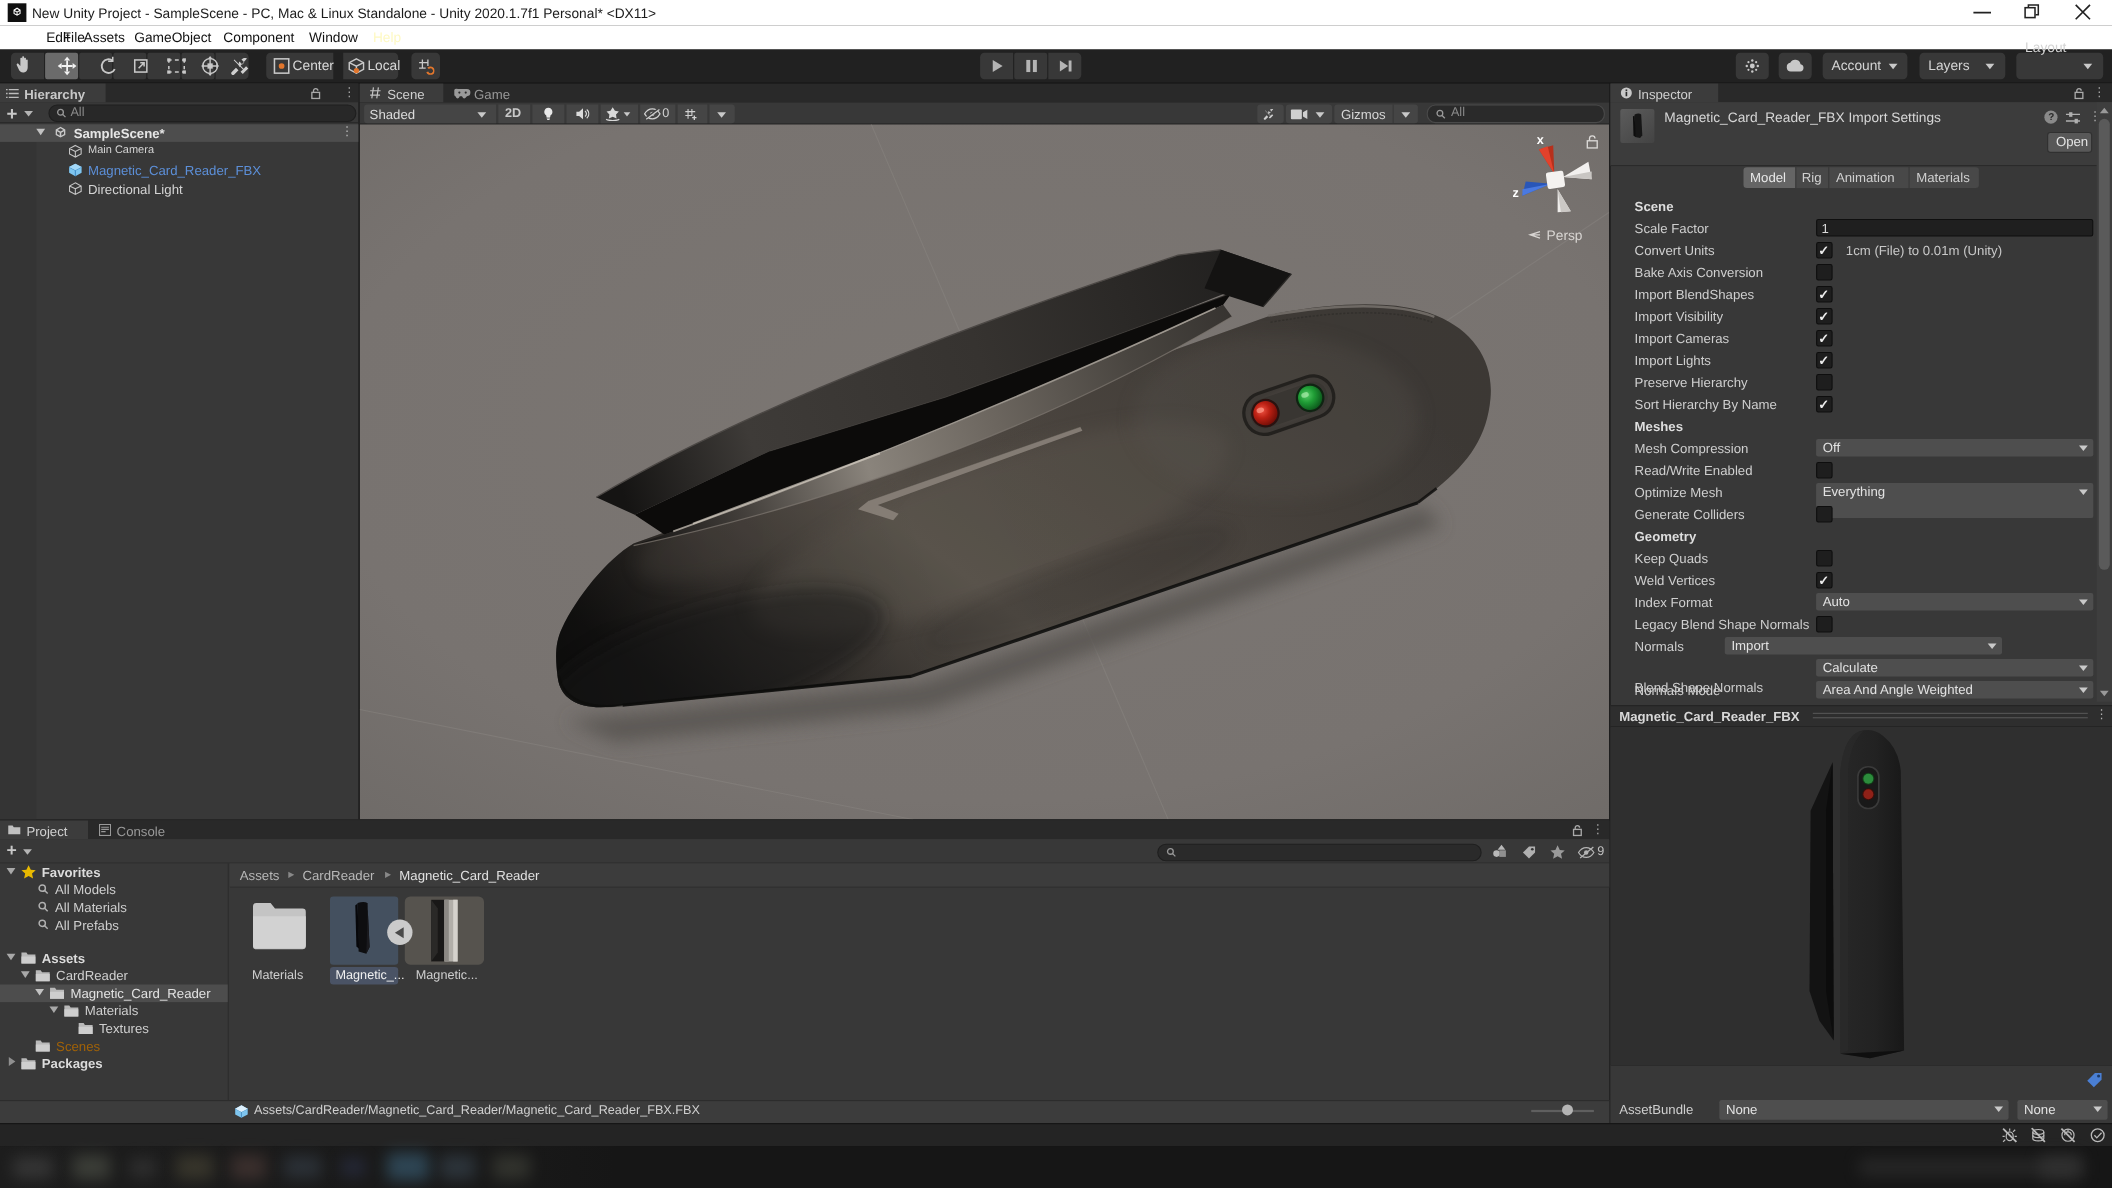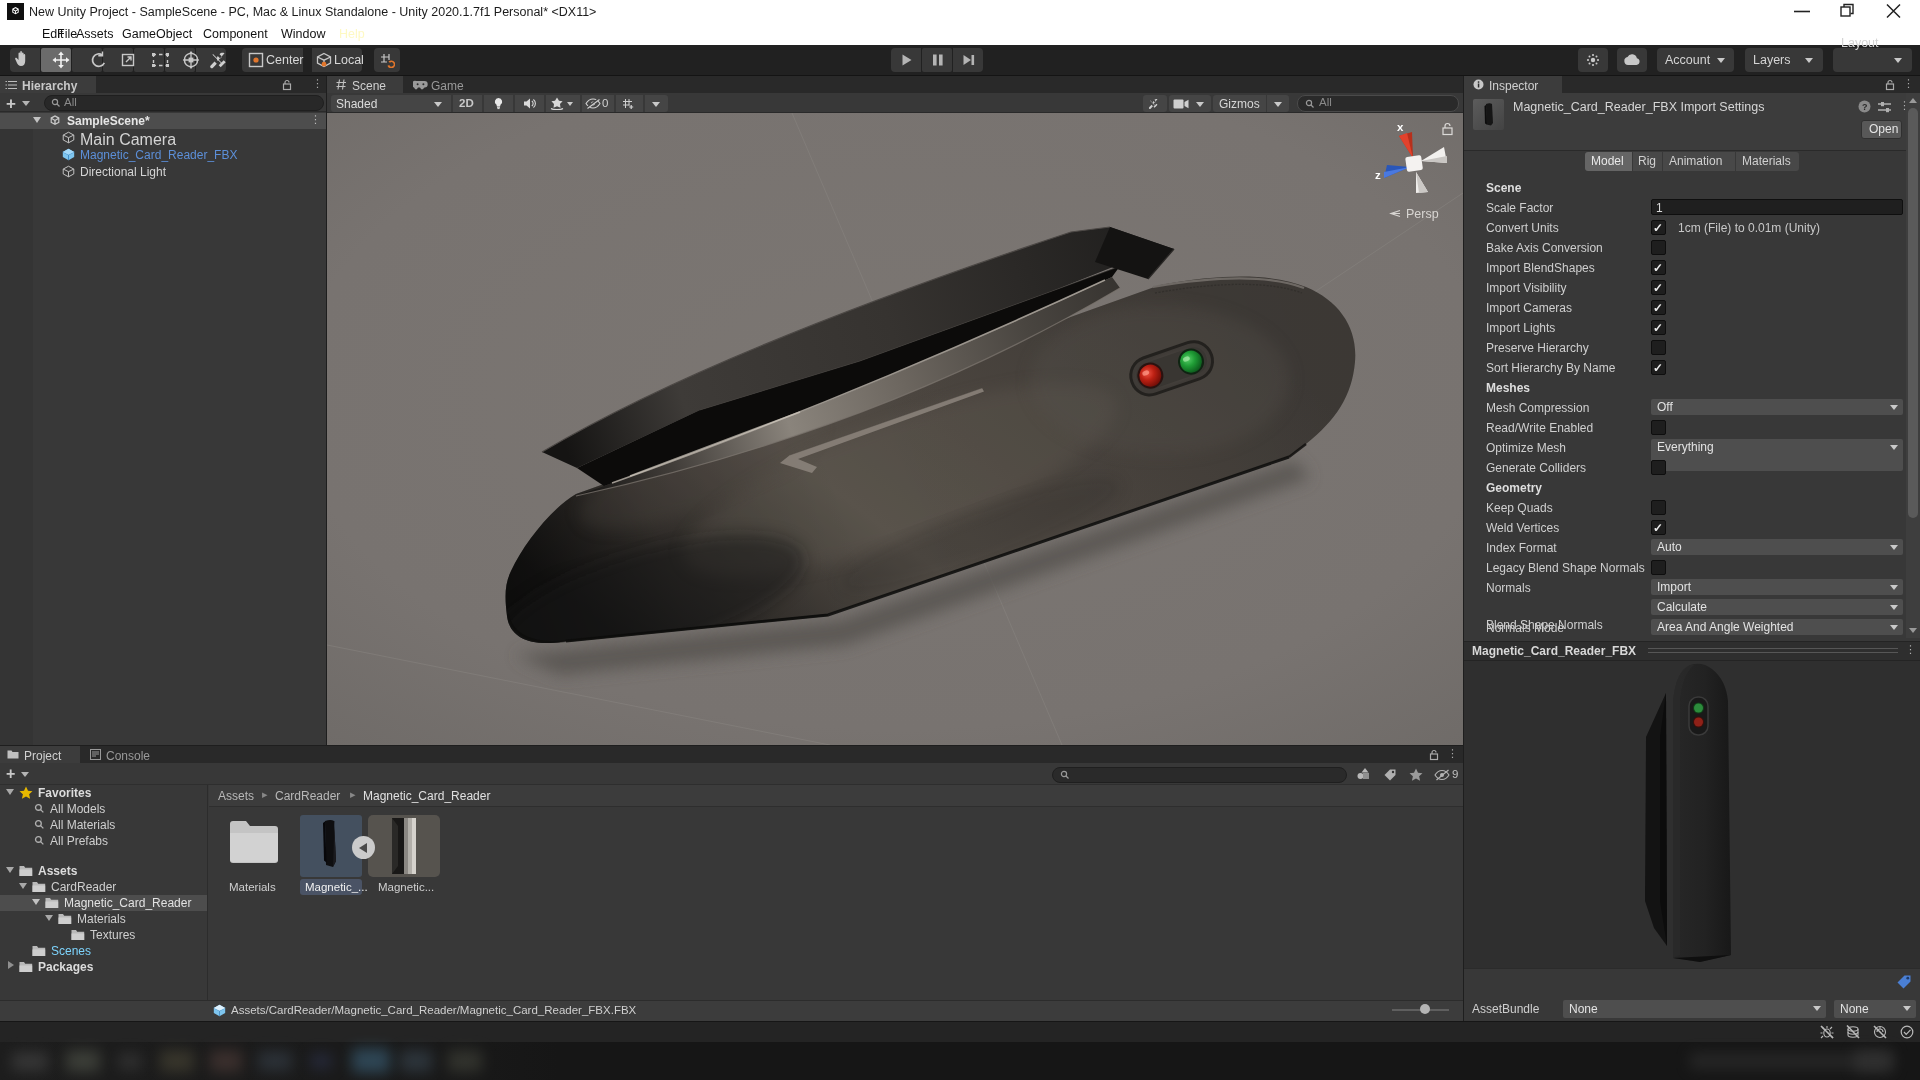--- a/index.html
+++ b/index.html
@@ -181,21 +181,21 @@
 <div class="a" style="left:0;top:113px;width:326px;height:16px;background:#4d4d4d;"></div>
 <div class="a" style="left:33px;top:117px;border-left:4.5px solid transparent;border-right:4.5px solid transparent;border-top:6px solid #c2c2c2;"></div>
 <svg class="a" style="left:48px;top:114px" width="14" height="14" viewBox="0 0 24 24">
       <path fill="#c8c8c8" d="M12 2 L19.5 6.2 V14.8 L12 19 L4.5 14.8 V6.2 Z M12 4.6 L7.5 7.1 L12 9.7 L16.5 7.1 Z M6.5 9 V13.5 L10.8 16 V11.5 Z M17.5 9 L13.2 11.5 V16 L17.5 13.5 Z"></path>
     </svg>
 <div class="tx" style="left:67px;top:114px;font-size:12px;font-weight:bold;color:#e6e6e6;">SampleScene*</div>
 <div class="tx" style="left:310px;top:113px;font-size:11px;color:#bbb;">⋮</div>
 <svg class="a" style="left:62px;top:131px" width="13" height="13" viewBox="0 0 16 16">
       <path d="M8 1.5 L14.5 5 v6 L8 14.5 L1.5 11 v-6 Z M1.5 5 L8 8.2 M8 8.2 L14.5 5 M8 8.2 V14.5" fill="none" stroke="#c4c4c4" stroke-width="1.2"></path>
     </svg>
-<div class="tx" style="left:80px;top:131px;font-size:16px;color:#d4d4d4;">Main Camera</div>
+<div class="tx" style="left:80px;top:131px;font-size:10px;color:#d4d4d4;">Main Camera</div>
 <svg class="a" style="left:62px;top:148px" width="13" height="13" viewBox="0 0 16 16">
       <path d="M8 1 L15 4.8 v6.4 L8 15 L1 11.2 v-6.4 Z" fill="#7ec5ef"></path>
       <path d="M1 4.8 L8 8.4 L15 4.8 M8 8.4 V15" fill="none" stroke="#3a87c2" stroke-width="1.1"></path>
       <path d="M8 1 L15 4.8 L8 8.4 L1 4.8 Z" fill="#a3d8f8"></path>
     </svg>
 <div class="tx" style="left:80px;top:148px;font-size:12px;color:#5c8fd8;">Magnetic_Card_Reader_FBX</div>
 <svg class="a" style="left:62px;top:165px" width="13" height="13" viewBox="0 0 16 16">
       <path d="M8 1.5 L14.5 5 v6 L8 14.5 L1.5 11 v-6 Z M1.5 5 L8 8.2 M8 8.2 L14.5 5 M8 8.2 V14.5" fill="none" stroke="#c4c4c4" stroke-width="1.2"></path>
     </svg>
 <div class="tx" style="left:80px;top:165px;font-size:12px;color:#d4d4d4;">Directional Light</div>
@@ -514,21 +514,21 @@
 <div class="lbl" style="left:1486px;top:501px;">Keep Quads</div>
 <div class="cb" style="left:1651px;top:500px;"></div>
 <div class="lbl" style="left:1486px;top:521px;">Weld Vertices</div>
 <div class="cb" style="left:1651px;top:520px;"></div>
     <div class="ck" style="left:1653px;top:521px;">✓</div>
 <div class="lbl" style="left:1486px;top:541px;">Index Format</div>
 <div class="dd" style="left:1651px;top:539px;width:252px;height:16px;">Auto</div>
 <div class="lbl" style="left:1486px;top:561px;">Legacy Blend Shape Normals</div>
 <div class="cb" style="left:1651px;top:560px;"></div>
 <div class="lbl" style="left:1486px;top:581px;">Normals</div>
-<div class="dd" style="left:1651px;top:579px;width:252px;height:16px;">Import</div>
+<div class="dd" style="left:1568px;top:579px;width:252px;height:16px;">Import</div>
 <div class="lbl" style="left:1486px;top:618px;">Blend Shape Normals</div>
 <div class="dd" style="left:1651px;top:599px;width:252px;height:16px;">Calculate</div>
 <div class="lbl" style="left:1486px;top:621px;">Normals Mode</div>
 <div class="dd" style="left:1651px;top:619px;width:252px;height:16px;">Area And Angle Weighted</div>
 
 <div class="a" style="left:1906px;top:93px;width:14px;height:545px;background:#3e3e3e;"></div>
 <div class="a" style="left:1908px;top:108px;width:10px;height:410px;background:#5a5a5a;border-radius:5px;"></div>
 <div class="a" style="left:1909px;top:98px;border-left:4px solid transparent;border-right:4px solid transparent;border-bottom:5px solid #999;"></div>
 <div class="a" style="left:1909px;top:628px;border-left:4px solid transparent;border-right:4px solid transparent;border-top:5px solid #999;"></div>
 
@@ -668,21 +668,21 @@
 <div class="tx" style="left:77px;top:912px;font-size:12px;color:#cfcfcf;">Materials</div>
 <svg class="a" style="left:71px;top:929px" width="14" height="12" viewBox="0 0 14 12">
       <path d="M0.5 1 h4.5 l1.2 1.8 h7 V11 h-12.7 Z" fill="#b9b9b9"></path>
       <path d="M0.5 4.5 h12.7 V11 H0.5 Z" fill="#cecece"></path>
     </svg>
 <div class="tx" style="left:90px;top:928px;font-size:12px;color:#cfcfcf;">Textures</div>
 <svg class="a" style="left:32px;top:945px" width="14" height="12" viewBox="0 0 14 12">
       <path d="M0.5 1 h4.5 l1.2 1.8 h7 V11 h-12.7 Z" fill="#b9b9b9"></path>
       <path d="M0.5 4.5 h12.7 V11 H0.5 Z" fill="#cecece"></path>
     </svg>
-<div class="tx" style="left:51px;top:944px;font-size:12px;color:#7dd3fc;text-align:right;">Scenes</div>
+<div class="tx" style="left:51px;top:944px;font-size:12px;color:#a16207;text-align:right;">Scenes</div>
 <div class="a" style="left:8px;top:961px;border-top:4.5px solid transparent;border-bottom:4.5px solid transparent;border-left:6px solid #8f8f8f;"></div>
 <svg class="a" style="left:19px;top:961px" width="14" height="12" viewBox="0 0 14 12">
       <path d="M0.5 1 h4.5 l1.2 1.8 h7 V11 h-12.7 Z" fill="#b9b9b9"></path>
       <path d="M0.5 4.5 h12.7 V11 H0.5 Z" fill="#cecece"></path>
     </svg>
 <div class="tx" style="left:38px;top:960px;font-size:12px;font-weight:bold;color:#dcdcdc;">Packages</div>
 
 <div class="a" style="left:209px;top:785px;width:1254px;height:22px;background:#3c3c3c;border-bottom:1px solid #2e2e2e;box-sizing:border-box;"></div>
 <div class="tx" style="left:218px;top:789px;font-size:12px;color:#b8b8b8;">Assets</div>
 <div class="tx" style="left:262px;top:788px;font-size:11px;color:#888;">▸</div>

